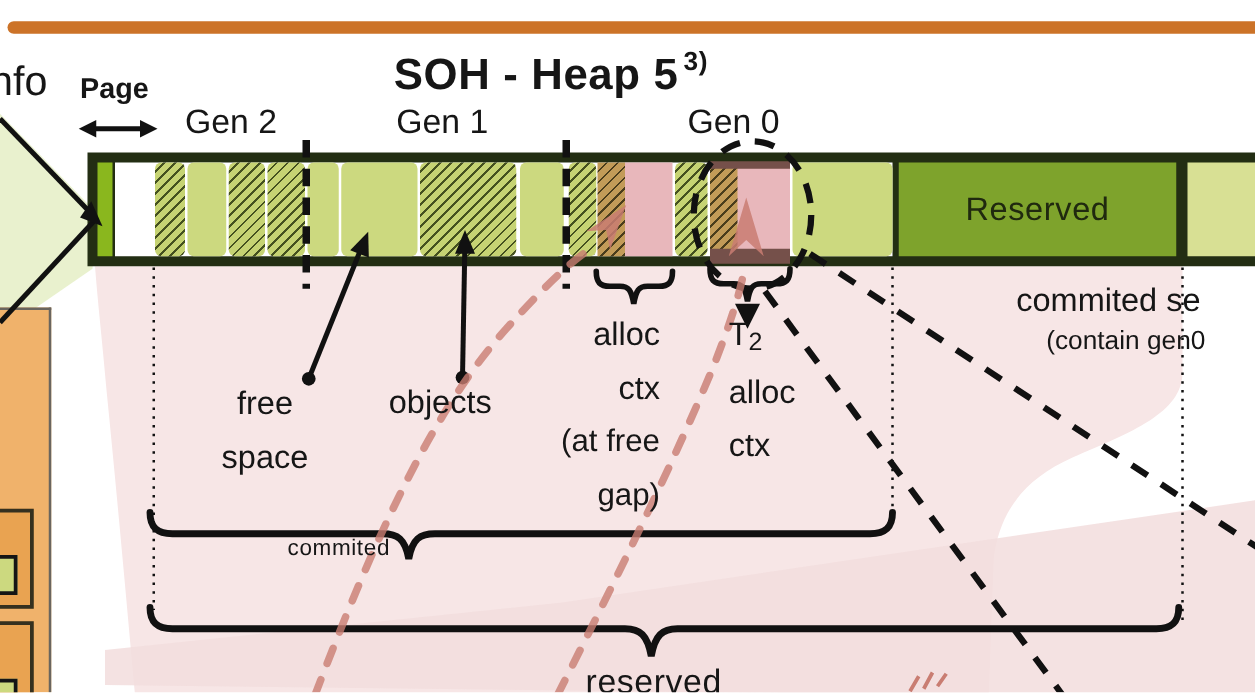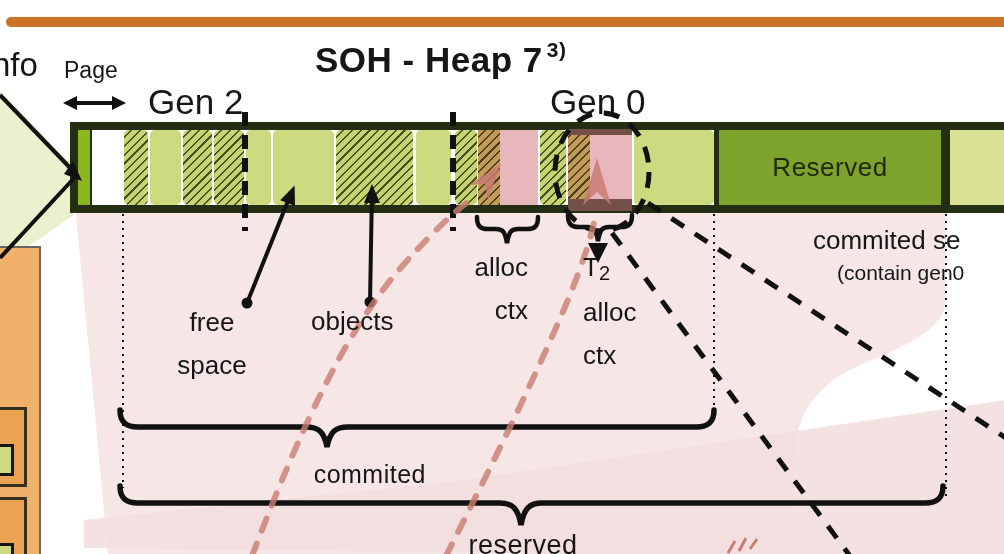--- a/index.html
+++ b/index.html
@@ -29,36 +29,36 @@
   .inner-tan { position:absolute; left:0; top:0; height:75px; }
   .brown-edge { position:absolute; left:0; width:100%; background:var(--brown-border,#75504a); }
   .brown-edge.top { top:-1px; height:6px; }
   .brown-edge.bottom { top:69px; height:12px; }
 
   
   .lbl { position:absolute; white-space:nowrap; }
   #t-title { left:315px; top:40px; font-size:35px; font-weight:bold; letter-spacing:.5px; }
   #t-title sup { font-size:21px; font-weight:bold; position:relative; top:-2px; margin-left:4px; }
   #t-partial { left:-8px; top:46px; font-size:33px; }
-  #t-page { left:64px; top:57px; font-size:23px; }
-  .gen-lbl { font-size:35px; }
+  #t-page { left:64px; top:57px; font-size:23px;font-weight:bold; }
+  .gen-lbl { font-size:27px; }
   #t-gen2 { left:148px; top:82px; }
   #t-gen1 { left:317px; top:82px; }
   #t-gen0 { left:550px; top:82px; }
   #t-reserved-seg { left:719px; top:152px; width:222px; text-align:center;
     font-size:26px; color:#20290f; letter-spacing:.5px; }
   #t-freespace { left:152px; top:301px; width:120px; text-align:center;
     font-size:26px; line-height:43px; white-space:nowrap; }
   #t-objects { left:311px; top:306px; font-size:26px; }
   .tcol { position:absolute; font-size:26px; line-height:43px; }
   #t-t1col { left:392px; top:246px; width:136px; text-align:right; }
   #t-t2col { left:583px; top:246px; width:160px; text-align:left; }
   .tcol .paren { font-size:25px; }
   .tsub { font-size:20px; position:relative; top:4px; }
-  #t-commited { left:230px; top:460px; width:196px; text-align:right; font-size:25px; letter-spacing:.5px; }
+  #t-commited { left:230px; top:428px; width:196px; text-align:left; font-size:18px; letter-spacing:.5px; }
   #t-reservedbr { left:425px; top:530px; width:196px; text-align:center; font-size:27px; letter-spacing:.5px; }
   #t-ephemeral1 { left:813px; top:225px; font-size:26px; }
   #t-ephemeral2 { left:822px; top:261px; font-size:21px;margin-left:15px; }
 
   
   #panel { left:0; top:246px; width:41px; height:308px;
     background:var(--panel-orange,#f0b26b);
     border-top:2px solid var(--panel-border,#6a655e);
     border-right:2px solid var(--panel-border,#6a655e); }
   .pbox { position:absolute; left:-8px; width:35px; background:var(--panel-box,#e9a351);
@@ -171,36 +171,38 @@
     <g stroke="#c97d72" stroke-width="6" stroke-dasharray="13 14" stroke-linecap="round" fill="none" opacity="0.8">
       <path d="M252,556 C300,430 345,330 405,263 C442,222 460,207 474,198"></path>
       <path d="M446,556 C492,465 538,372 570,295 C583,262 591,238 595,218"></path>
     </g>
     <polygon points="501,164 488,200 485,184 469,185" fill="#c97d72" opacity="0.85"></polygon>
     <polygon points="597,158 583,205 597,192 611,205" fill="#c97d72" opacity="0.85"></polygon>
     <path d="M728,553 L735,541 M739,551 L746,538 M750,549 L757,539" stroke="#c97d72" stroke-width="3" fill="none"></path>
   </svg>
 
   <div class="lbl" id="t-title">
-    <span>SOH - Heap 7</span><sup>3)</sup>
+    <span>SOH - Heap 5</span><sup>3)</sup>
   </div>
   <div class="lbl" id="t-partial">nfo</div>
   <div class="lbl" id="t-page">Page</div>
   <div class="lbl gen-lbl" id="t-gen2">Gen 2</div>
+  <div class="lbl gen-lbl" id="t-gen1">Gen 1</div>
   <div class="lbl gen-lbl" id="t-gen0">Gen 0</div>
 
   <div class="lbl" id="t-freespace">
     <div>free</div>
     <div>space</div>
   </div>
   <div class="lbl" id="t-objects">objects</div>
 
   <div class="tcol" id="t-t1col">
     <div>alloc</div>
     <div>ctx</div>
+    <div class="paren">(at free gap)</div>
   </div>
   <div class="tcol" id="t-t2col">
     <div><span>T</span><span class="tsub">2</span></div>
     <div>alloc</div>
     <div>ctx</div>
   </div>
 
   <div class="lbl" id="t-commited">commited</div>
   <div class="lbl" id="t-reservedbr">reserved</div>
   <div class="lbl" id="t-ephemeral1">commited se</div>

